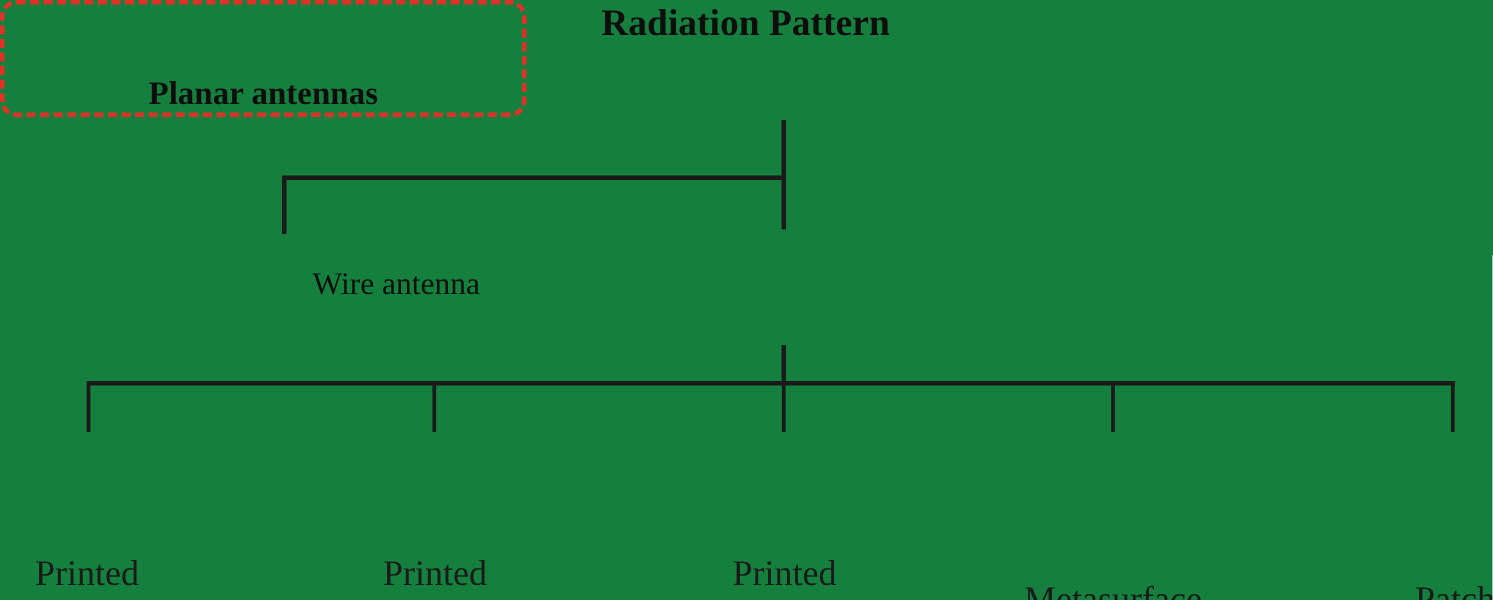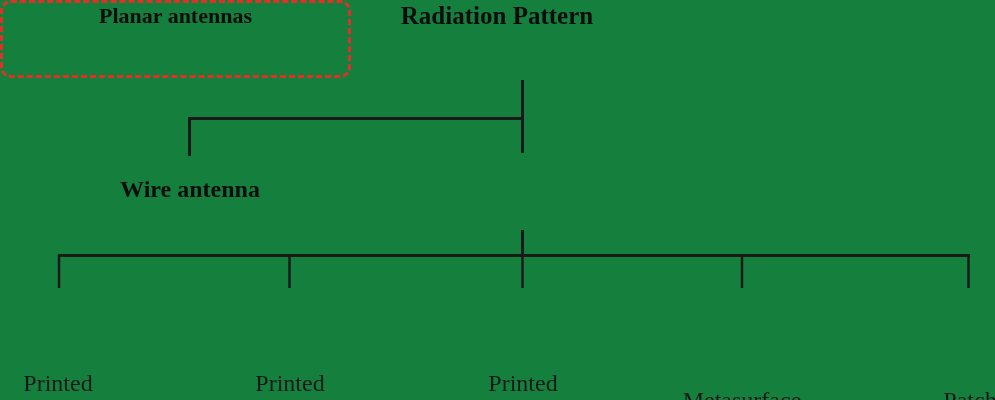--- a/index.html
+++ b/index.html
@@ -32,41 +32,41 @@
     letter-spacing: 0px;
     color: #0d0d0d;
   }
   #title-node {
     left: 297px;
     top: 0px;
     width: 400px;
   }
   .node-lvl2 {
     position: absolute;
-    text-align: center;
-    font-weight: bold;
-    font-size: 24px;
+    text-align: right;
+    font-weight: normal;
+    font-size: 21px;
     line-height: 26px;
     color: #0d0d0d;
   }
   #wire-antenna-node {
     left: 60px;
     top: 176px;
     width: 260px;
   }
   #planar-antennas-node {
     left: 347px;
     top: 152px;
     width: 351px;
     height: 78px;
     box-sizing: border-box;
     border: 3px dashed #e03127;
     border-radius: 11px;
     display: flex;
-    align-items: flex-start;
+    align-items: flex-end;
     justify-content: center;
   }
   #planar-antennas-node .node-label {
     font-weight: bold;
     font-size: 22px;
     line-height: 26px;
     color: #0d0d0d;
   }
   .leaf {
     position: absolute;

